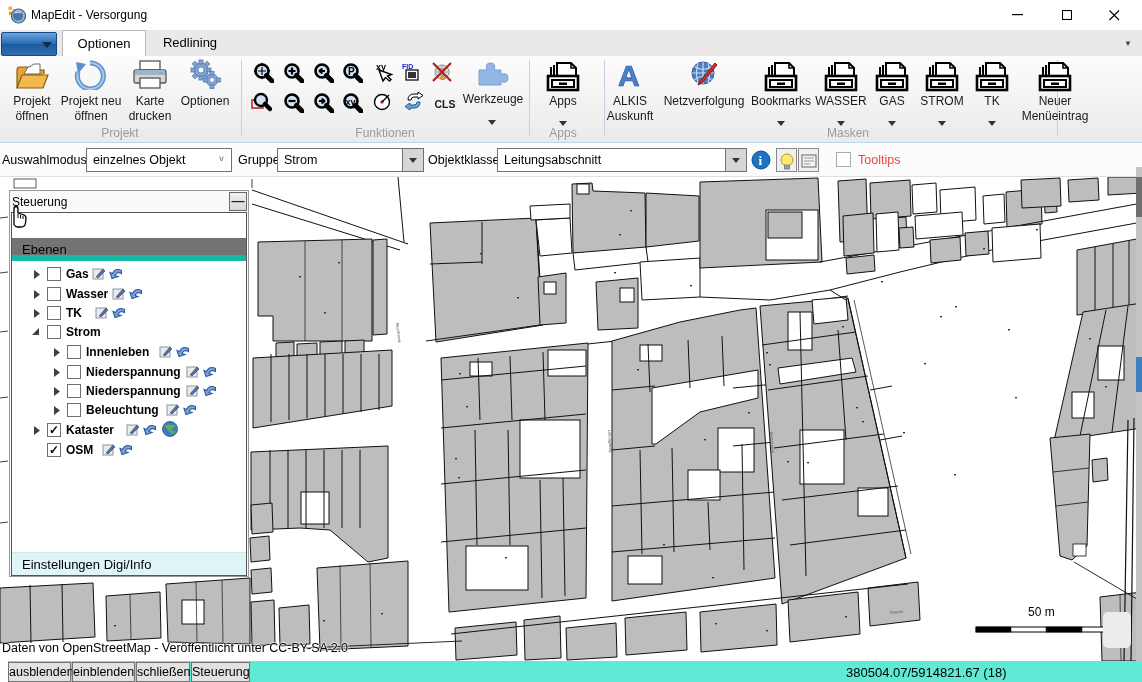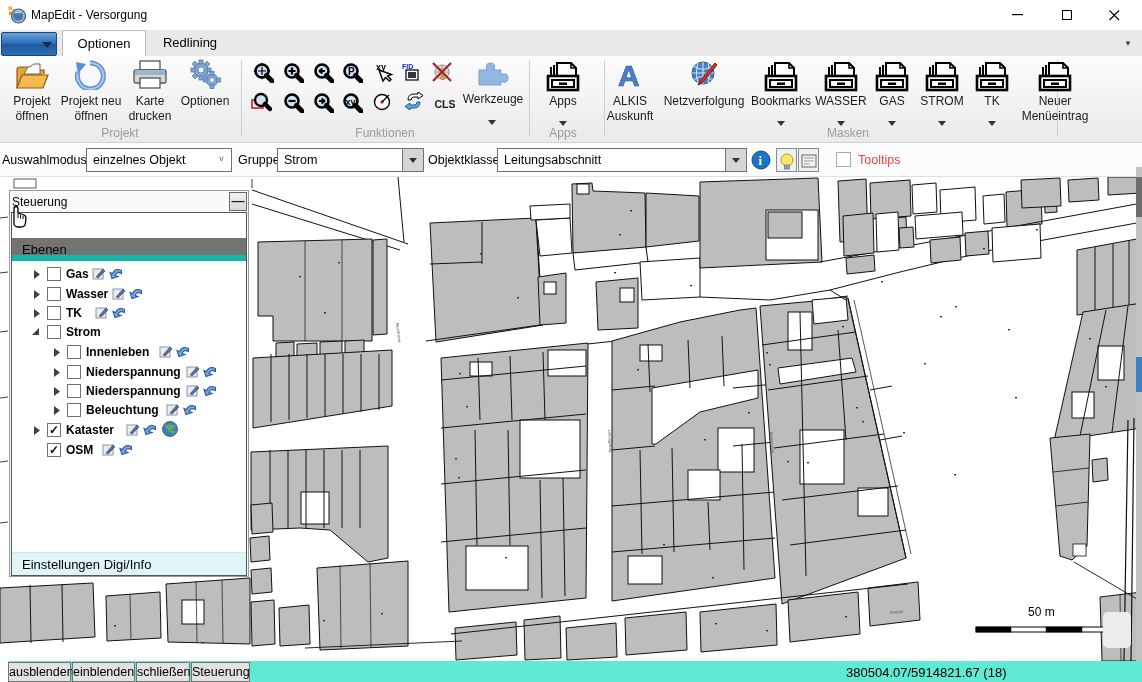--- a/index.html
+++ b/index.html
@@ -750,20 +750,21 @@
           </span>
         </div>
 </div>
 <div class="abs" style="left:-3px;top:10px">
         <svg class="abs" style="left:0px;top:0px" width="26" height="30" viewBox="0 0 26 30">
           <path d="M7 20 L7 8 Q7 5.5 9 5.5 Q11 5.5 11 8 L11 12 L16 13.5 Q19 14.5 19 17 L18.5 22 Q18 26 14 26 L10.5 26 Q8.5 26 7 23.5 Z" fill="#fff" stroke="#000" stroke-width="1.3"></path>
           <path d="M11 13 L11 17 M13.5 13.8 L13.5 17.5 M16 14.6 L16 18" stroke="#000" stroke-width="1"></path>
         </svg>
       </div>
 </div>
+<div id="attrib" class="abs">Daten von OpenStreetMap - Veröffentlicht unter CC-BY-SA 2.0</div>
 <div id="scaletext" class="abs">50 m</div>
 <div class="abs" style="left:1103px;top:612px;width:28px;height:36px;background:#ececec;border-radius:5px"></div>
 <div id="statusbar" class="abs">
 <div class="sbtn abs" style="left:0px;width:63px">ausblenden</div>
 <div class="sbtn abs" style="left:64px;width:63px">einblenden</div>
 <div class="sbtn abs" style="left:128px;width:54px">schließen</div>
 <div class="sbtn abs" style="left:183px;width:59px">Steuerung</div>
 <div id="coords" class="abs">380504.07/5914821.67 (18)</div>
 </div>
 </div>

